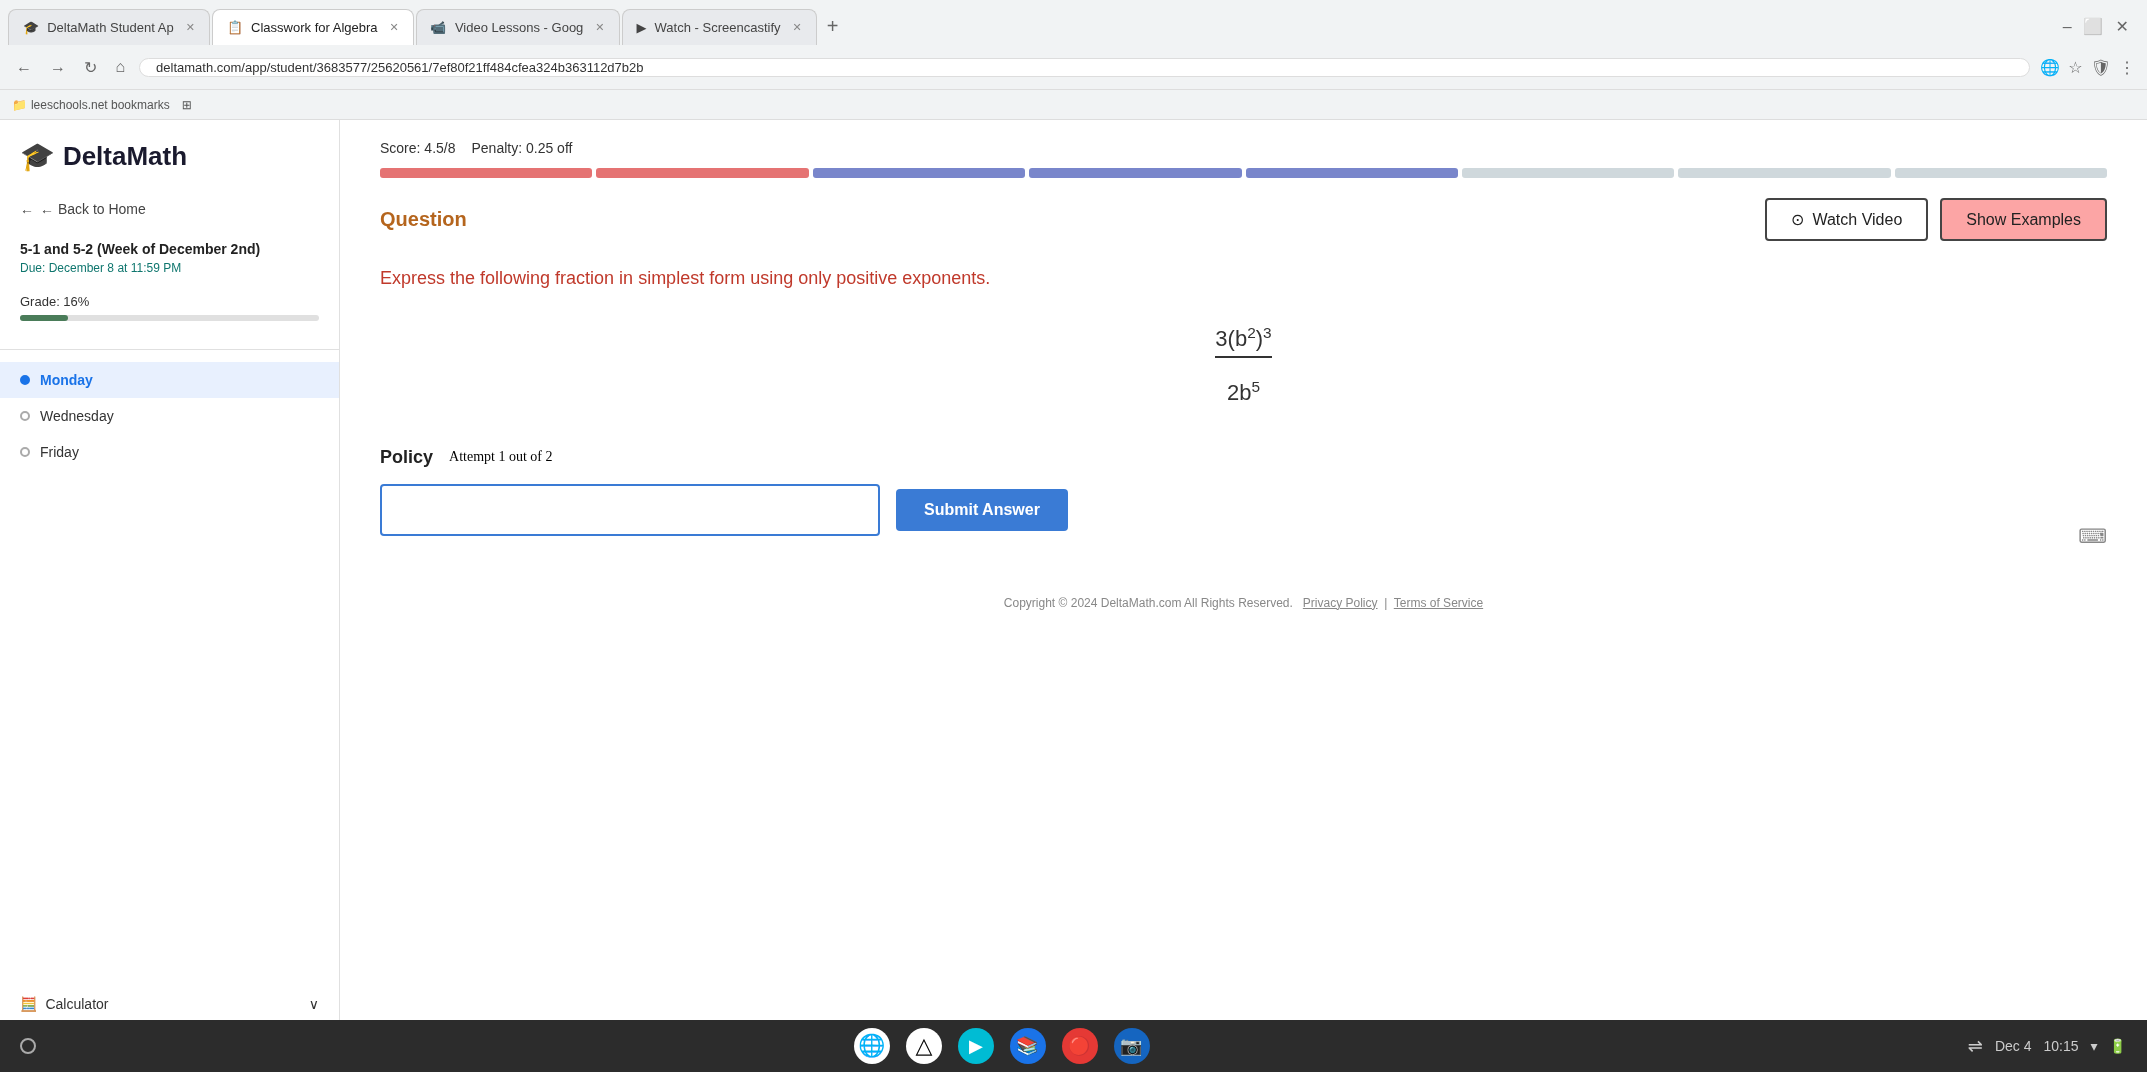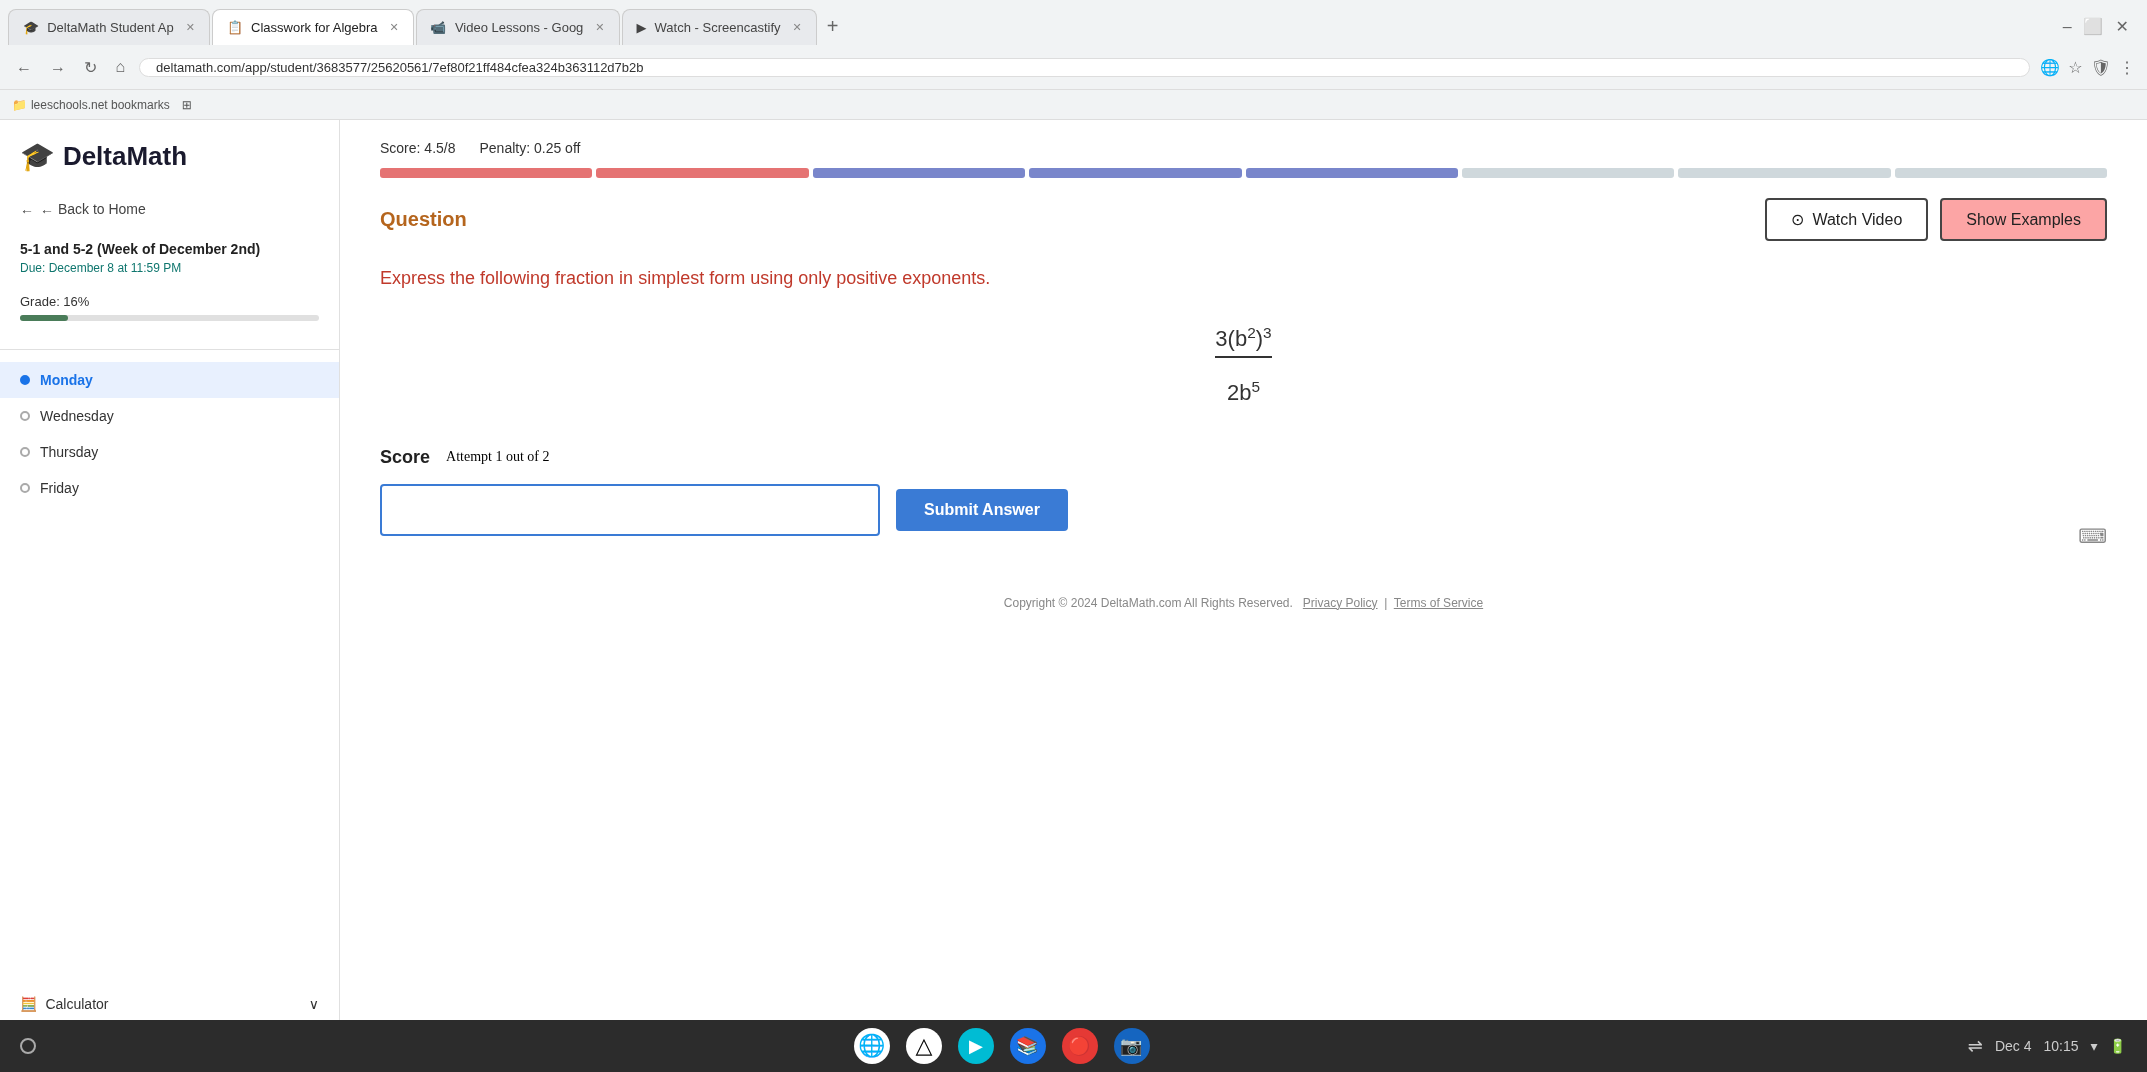--- a/index.html
+++ b/index.html
@@ -229,21 +229,21 @@
     
     .main-content {
       flex: 1;
       padding: 20px 40px;
       overflow-y: auto;
       background: #fff;
     }
     .score-row {
       display: flex;
       align-items: center;
-      gap: 24px;
+      gap: 16px;
       margin-bottom: 12px;
       font-size: 14px;
       color: #333;
     }
     .score-label { font-weight: normal; }
     .penalty-label { font-weight: normal; }
 
     
     .progress-segments {
       display: flex;
@@ -498,24 +498,20 @@
 
     <div class="sidebar-divider"></div>
 
     <div class="sidebar-nav-item active">
       <span class="sidebar-nav-dot active-dot"></span>
       <span>Monday</span>
     </div>
     <div class="sidebar-nav-item">
       <span class="sidebar-nav-dot"></span>
       <span>Wednesday</span>
-    </div>
-    <div class="sidebar-nav-item">
-      <span class="sidebar-nav-dot"></span>
-      <span>Thursday</span>
     </div>
     <div class="sidebar-nav-item">
       <span class="sidebar-nav-dot"></span>
       <span>Friday</span>
     </div>
 
     <div class="sidebar-bottom">
       <div class="calculator-row">
         <span style="display:flex;align-items:center;gap:8px;">
           <span>🧮</span>
@@ -571,21 +567,21 @@
         </div>
         <div class="fraction-line"></div>
         <div class="fraction-denominator">
           2b<sup>5</sup>
         </div>
       </div>
     </div>
 
     <div class="answer-section">
       <div class="answer-header">
-        <span class="answer-label">Score</span>
+        <span class="answer-label">Policy</span>
         <span class="attempt-label">Attempt 1 out of 2</span>
       </div>
       <div class="answer-input-row">
         <input class="answer-input" type="text" placeholder="" style="">
         <span class="keyboard-icon">⌨</span>
         <button class="submit-btn">
           <span>Submit Answer</span>
         </button>
       </div>
     </div>

